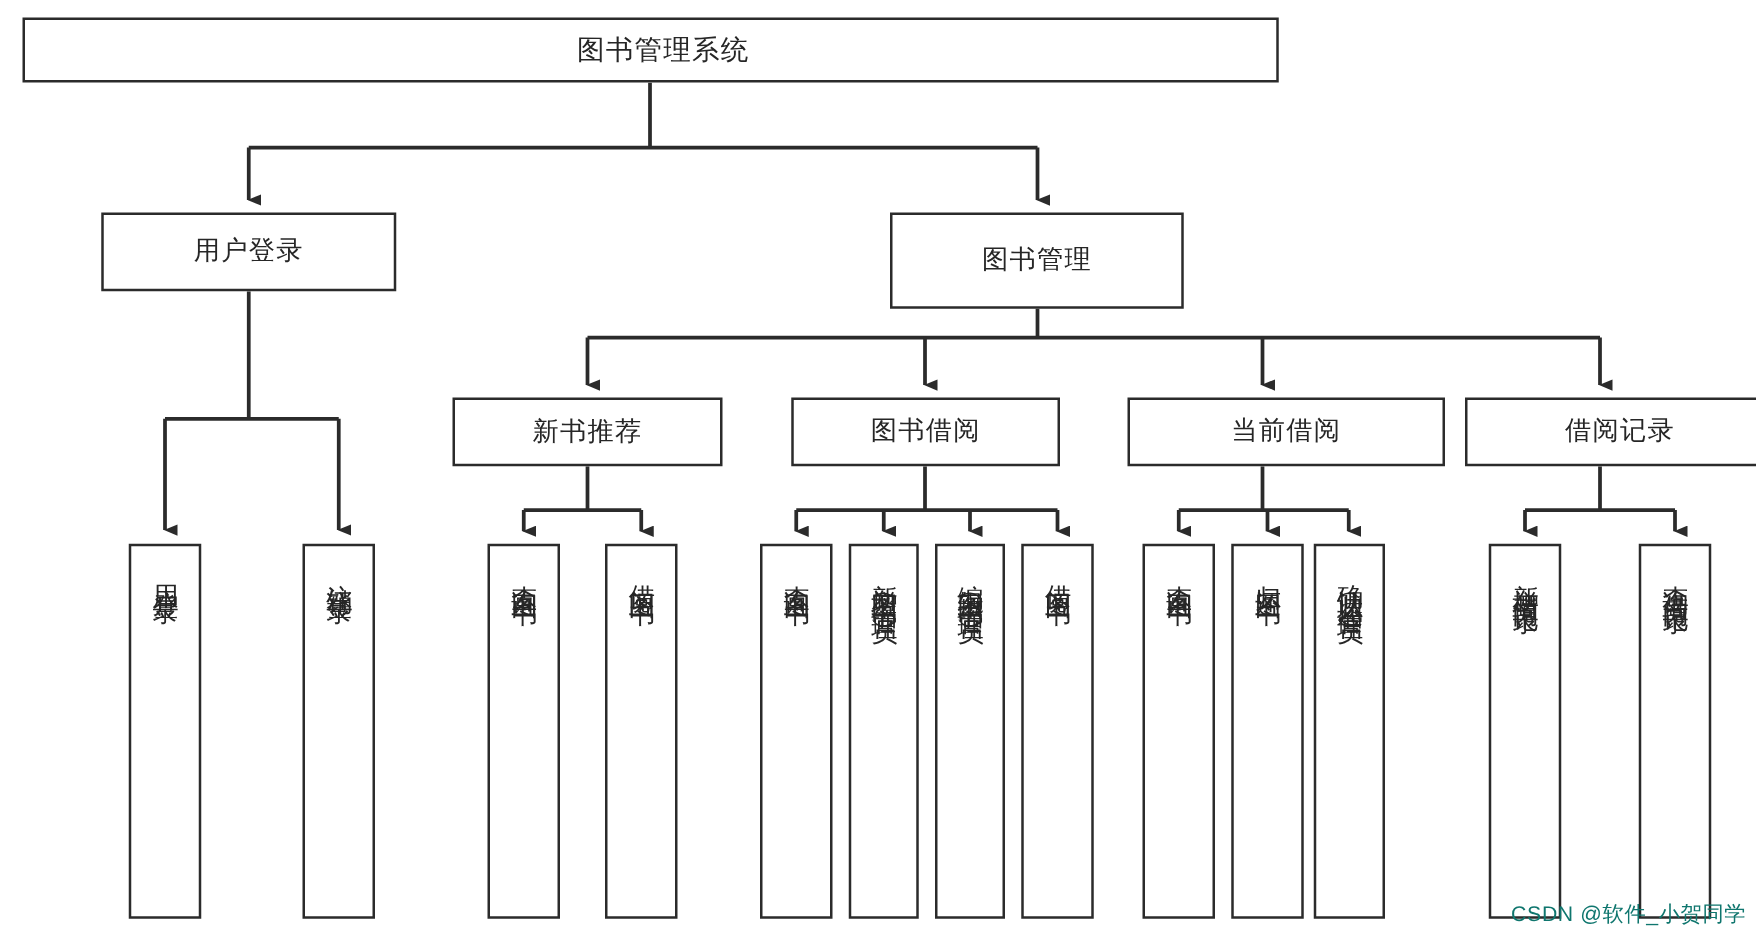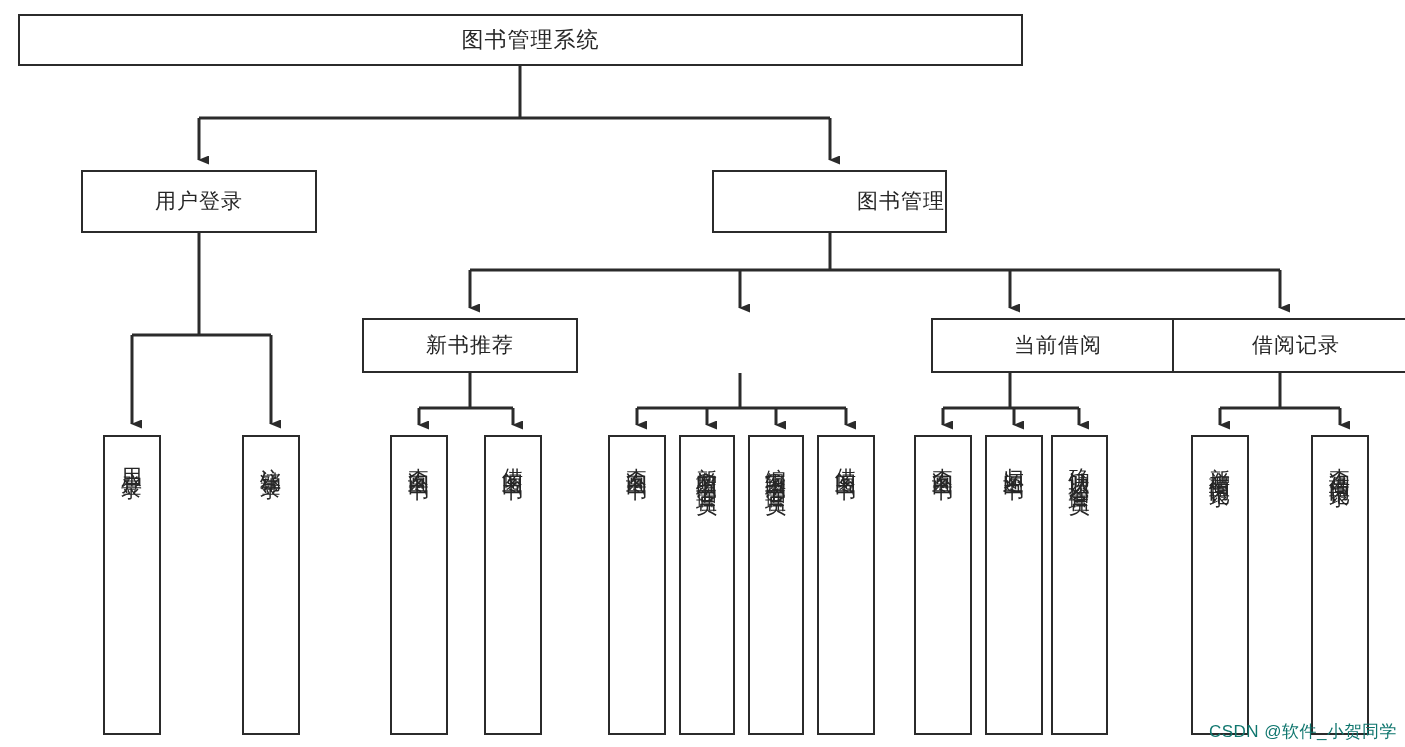--- a/index.html
+++ b/index.html
@@ -125,28 +125,31 @@
     </g>
   </svg>
 
   <div class="node root horiz" style="left:18px; top:14px; width:1005px; height:52px;">
     <span class="label">图书管理系统</span>
   </div>
 
   <div class="node horiz" style="left:81px; top:170px; width:236px; height:63px;">
     <span class="label">用户登录</span>
   </div>
-  <div class="node horiz" style="left:712px; top:170px; width:235px; height:63px;justify-content:flex-end;">
+  <div class="node horiz" style="left:712px; top:170px; width:235px; height:77px;">
     <span class="label">图书管理</span>
   </div>
 
   <div class="node horiz" style="left:362px; top:318px; width:216px; height:55px;font-family:Liberation Serif, serif;">
     <span class="label">新书推荐</span>
   </div>
-  <div class="node horiz" style="left:902px; top:318px; width:254px; height:55px;margin-left:29px;">
+  <div class="node horiz" style="left:633px; top:318px; width:215px; height:55px;">
+    <span class="label">图书借阅</span>
+  </div>
+  <div class="node horiz" style="left:902px; top:318px; width:254px; height:55px;">
     <span class="label">当前借阅</span>
   </div>
   <div class="node horiz" style="left:1172px; top:318px; width:248px; height:55px;">
     <span class="label">借阅记录</span>
   </div>
 
   <div class="node vert" style="left:103px; top:435px; width:58px; height:300px;">
     <span class="label">用户登录</span>
   </div>
   <div class="node vert" style="left:242px; top:435px; width:58px; height:300px;">

